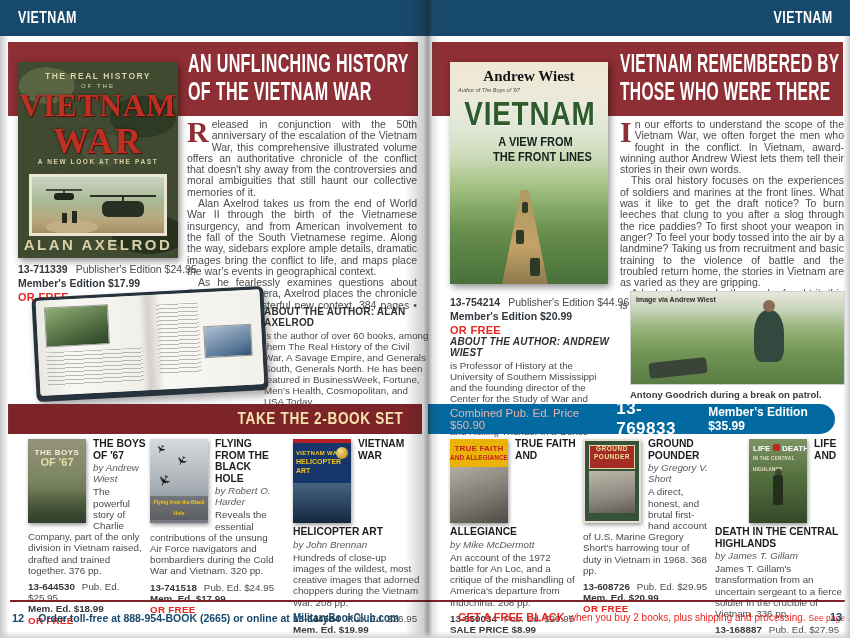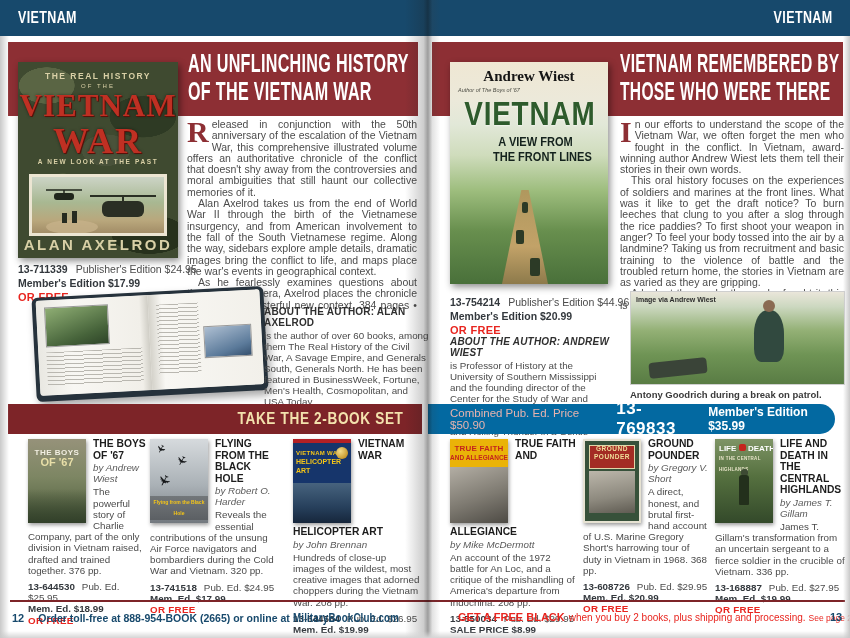--- a/index.html
+++ b/index.html
@@ -149,21 +149,21 @@
   .cov4 .t1{position:absolute;top:4px;width:100%;text-align:center;color:#c4251d;font-weight:bold;font-size:8px;letter-spacing:.2px;}
   .cov4 .t2{position:absolute;top:13px;width:100%;text-align:center;color:#c4251d;font-weight:bold;font-size:6.5px;}
   .cov4::after{content:"";position:absolute;bottom:0;width:100%;height:56px;
     background:linear-gradient(160deg,#b3aea4 0%,#7e7a71 55%,#4d4a44 100%);}
   .cov5{background:#37513a;border:2px solid #e6e2d2;}
   .cov5 .tbox{position:absolute;left:4px;top:4px;right:4px;height:22px;background:#a32c24;border:1px solid #e0d6a8;}
   .cov5 .t1{position:absolute;top:2px;width:100%;text-align:center;color:#f0df9a;font-weight:bold;font-size:6.5px;letter-spacing:.5px;}
   .cov5 .t2{position:absolute;top:10px;width:100%;text-align:center;color:#f0df9a;font-weight:bold;font-size:6.5px;letter-spacing:.5px;}
   .cov5::after{content:"";position:absolute;left:4px;right:4px;top:30px;height:42px;
     background:linear-gradient(170deg,#bcb7ab 0%,#8d897e 60%,#5f5b52 100%);}
-  .cov6{background:linear-gradient(180deg,#7e9465 0%,#55703f 45%,#33492a 100%);}
+  .cov6{background:linear-gradient(180deg,#7e9465 0%,#55703f 45%,#33492a 100%);margin-left:34px;}
   .cov6 .t1{position:absolute;top:4px;left:4px;color:#fff;font-weight:bold;font-size:8px;}
   .cov6 .dot{position:absolute;top:5px;left:24px;width:7px;height:7px;background:#c4251d;border-radius:2px;}
   .cov6 .t2{position:absolute;top:4px;left:33px;color:#fff;font-weight:bold;font-size:8px;}
   .cov6 .t3{position:absolute;top:14px;left:4px;right:3px;color:#e8e4c9;font-weight:bold;font-size:4.5px;letter-spacing:.3px;}
   .cov6 .soldier{position:absolute;left:24px;top:36px;width:10px;height:30px;background:#23301c;border-radius:3px 3px 1px 1px;}
   .cov6 .soldier::before{content:"";position:absolute;top:-6px;left:2px;width:7px;height:6px;background:#3d4a33;border-radius:50% 50% 20% 20%;}
 
   
   .rule{position:absolute;left:10px;top:600px;width:835px;height:2px;background:#7d2428;}
   .footer{position:absolute;top:611px;font-size:10.5px;color:#17496c;font-weight:bold;white-space:nowrap;}

